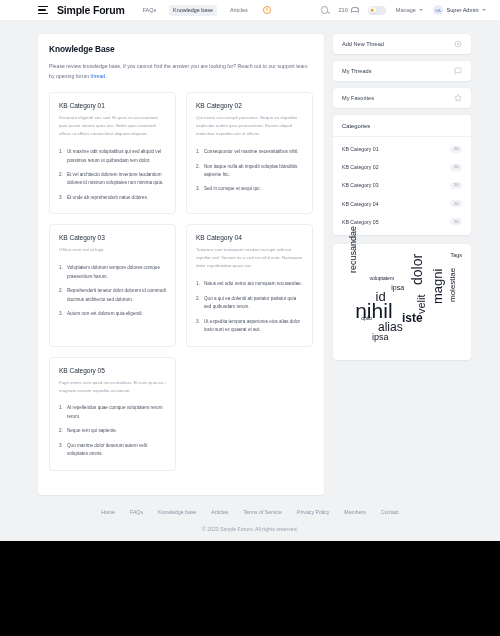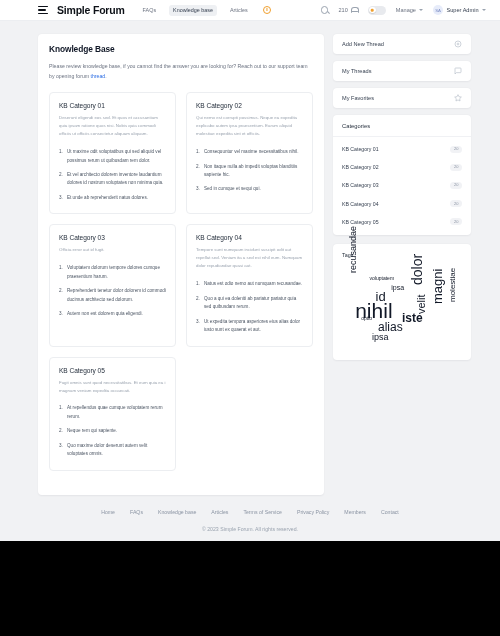--- a/index.html
+++ b/index.html
@@ -305,21 +305,21 @@
   .cat-name { font-size: 5.2px; color: #374151; }
   .cat-count {
     font-size: 4px;
     color: #8b94a3;
     background: #f1f2f5;
     border-radius: 6px;
     padding: 1.6px 3.6px;
     line-height: 1;
   }
 
-  .tags-panel { margin-top: 9px; padding: 8px 9px 10px 9px; }
+  .tags-panel { margin-top: 9px; padding: 8px 9px 10px 9px; text-align: right; }
   .tags-title { font-size: 5.4px; color: #1f2937; margin-bottom: 6px; }
   .cloud {
     position: relative;
     height: 86px;
     width: 100%;
     color: #111827;
     font-family: "Liberation Sans", sans-serif;
   }
   .cloud span {
     position: absolute;

